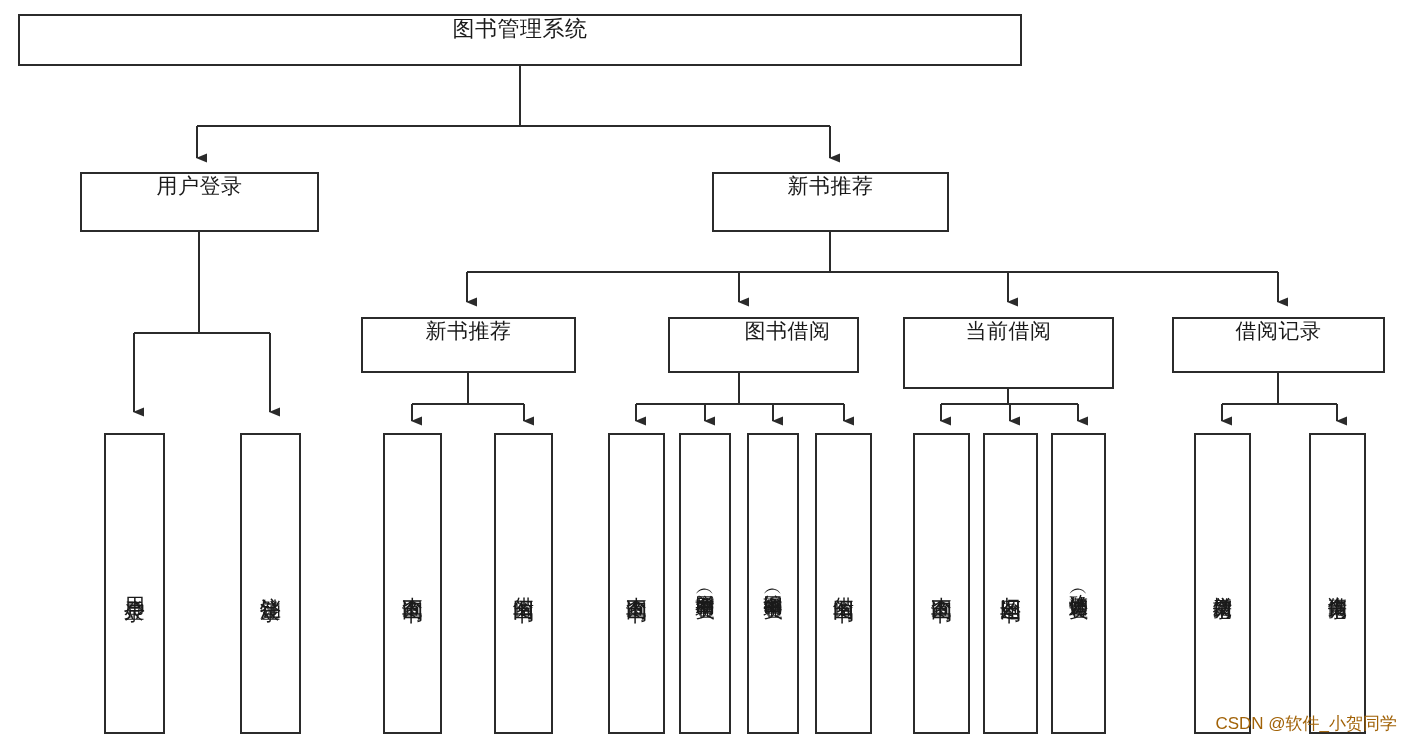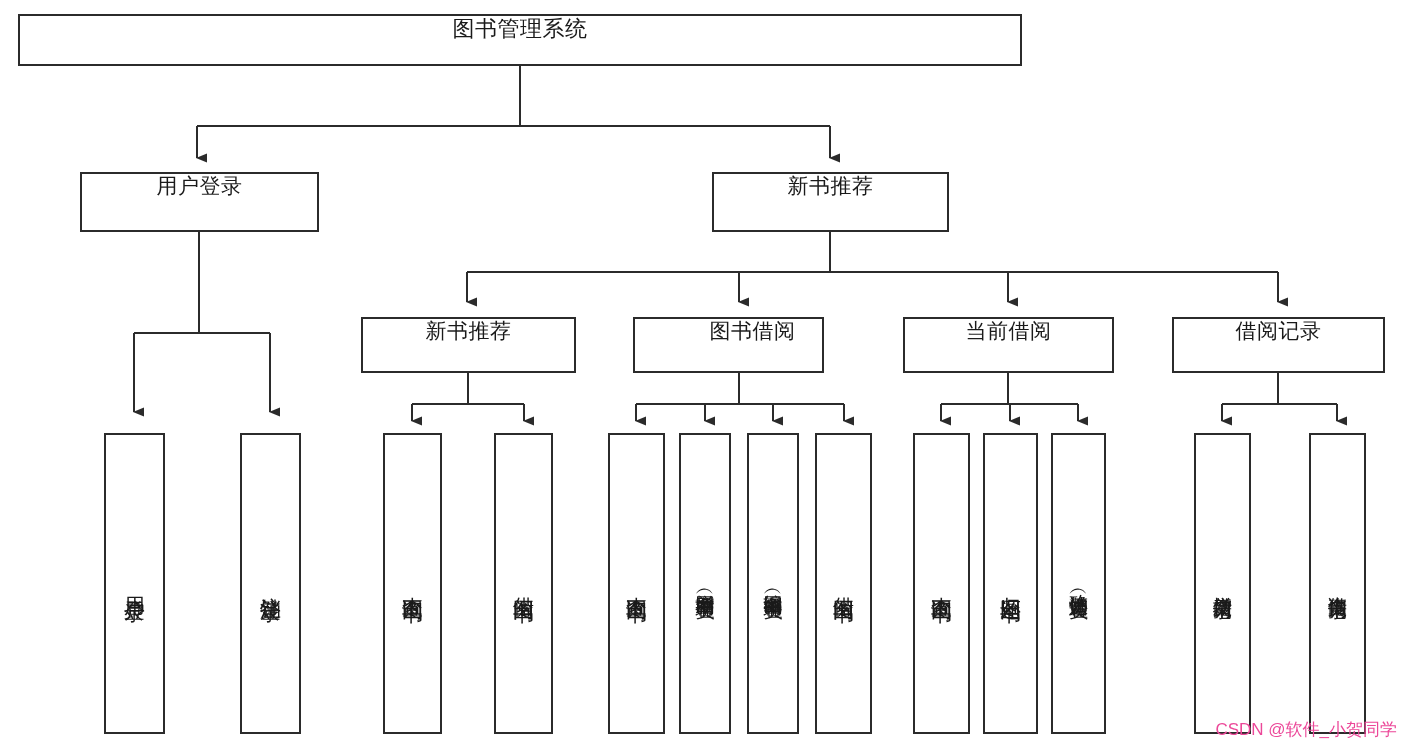--- a/index.html
+++ b/index.html
@@ -66,23 +66,23 @@
     letter-spacing: 2px;
     white-space: nowrap;
   }
   .node.vert.narrow .node-label {
     font-size: 19px;
     letter-spacing: 1px;
   }
   #watermark {
     position: absolute;
     right: 8px;
-    bottom: 6px;
+    bottom: 12px;
     font-size: 17px;
-    color: #ec4899;
+    color: #a16207;
     white-space: nowrap;
     z-index: 9;
     font-family: "Liberation Sans", "DejaVu Sans", sans-serif;
   }
 </style>
 </head>
 <body>
 
 <div id="diagram-root">
 
@@ -148,25 +148,25 @@
   </div>
 
   <div class="node horiz" style="left:712px; top:172px; width:237px; height:60px;">
     <span class="node-label">新书推荐</span>
   </div>
 
   <div class="node horiz" style="left:361px; top:317px; width:215px; height:56px;">
     <span class="node-label">新书推荐</span>
   </div>
 
-  <div class="node horiz" style="left:633px; top:317px; width:191px; height:56px;padding-left:48px;">
+  <div class="node horiz" style="left:668px; top:317px; width:191px; height:56px;padding-left:48px;">
     <span class="node-label">图书借阅</span>
   </div>
 
-  <div class="node horiz" style="left:903px; top:317px; width:211px; height:56px;">
+  <div class="node horiz" style="left:903px; top:317px; width:211px; height:72px;">
     <span class="node-label">当前借阅</span>
   </div>
 
   <div class="node horiz" style="left:1172px; top:317px; width:213px; height:56px;">
     <span class="node-label">借阅记录</span>
   </div>
 
   <div class="node vert" style="left:104px; top:433px; width:61px; height:301px;">
     <span class="node-label">用户登录</span>
   </div>

